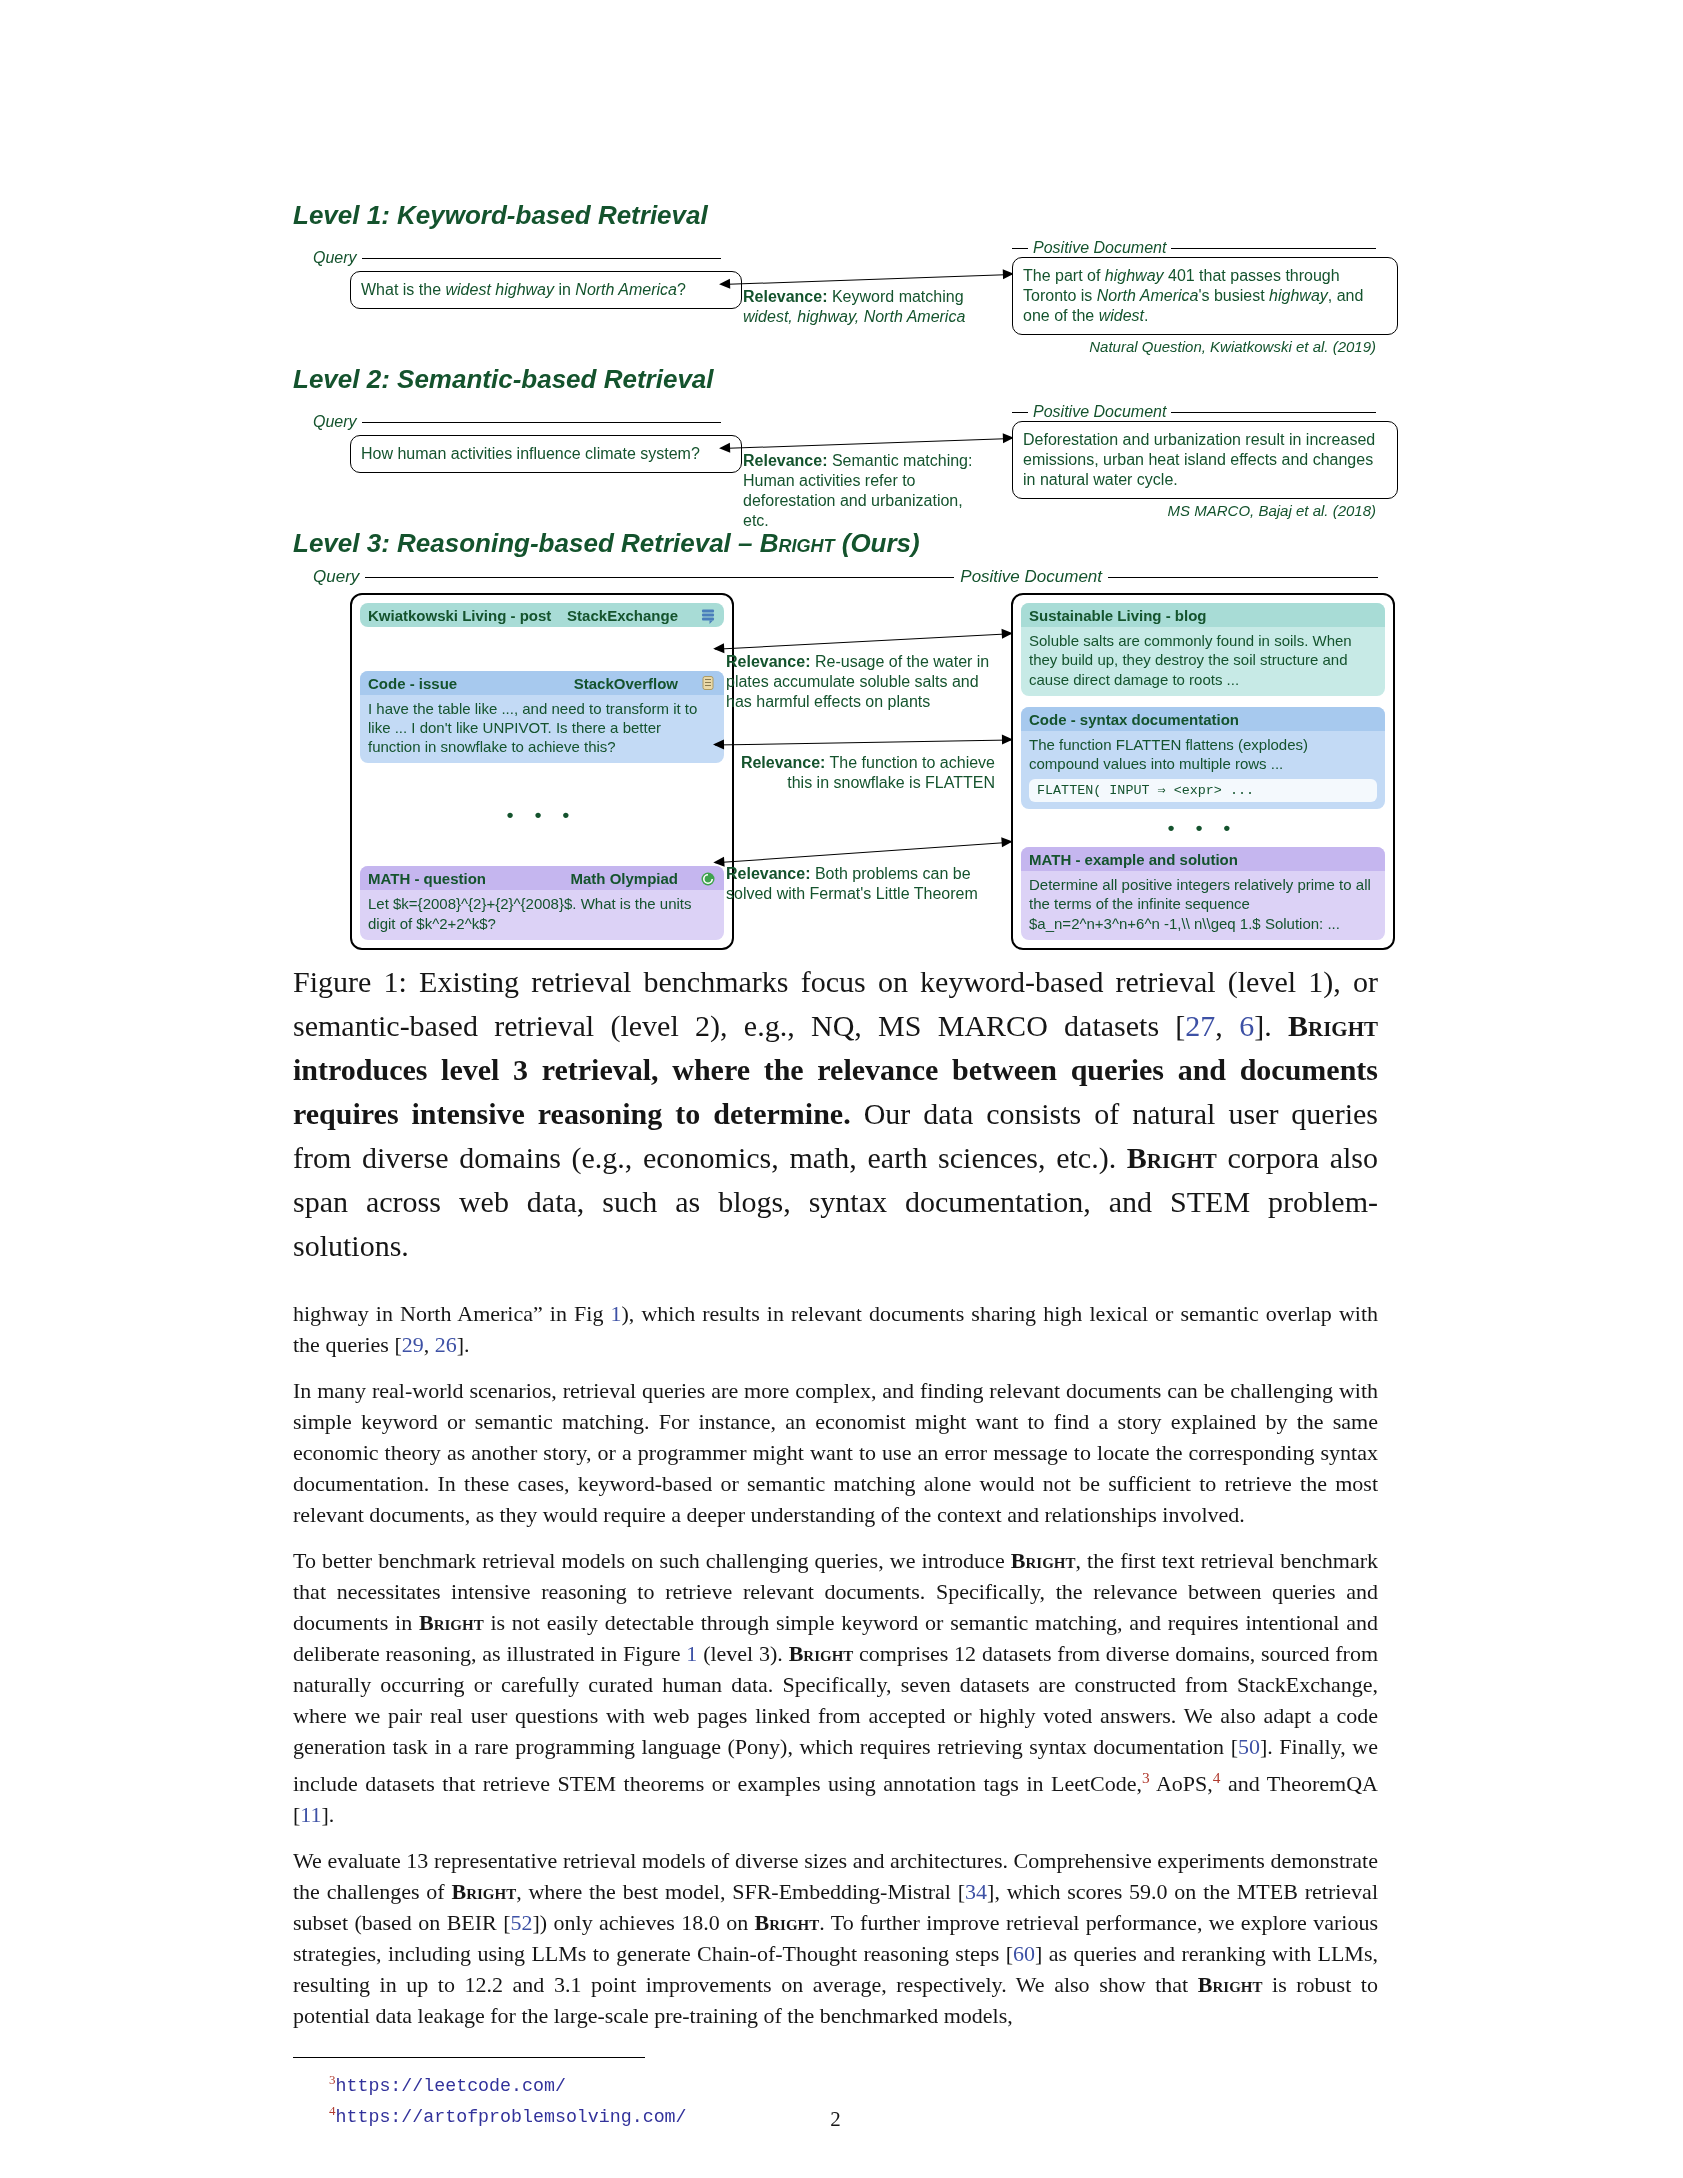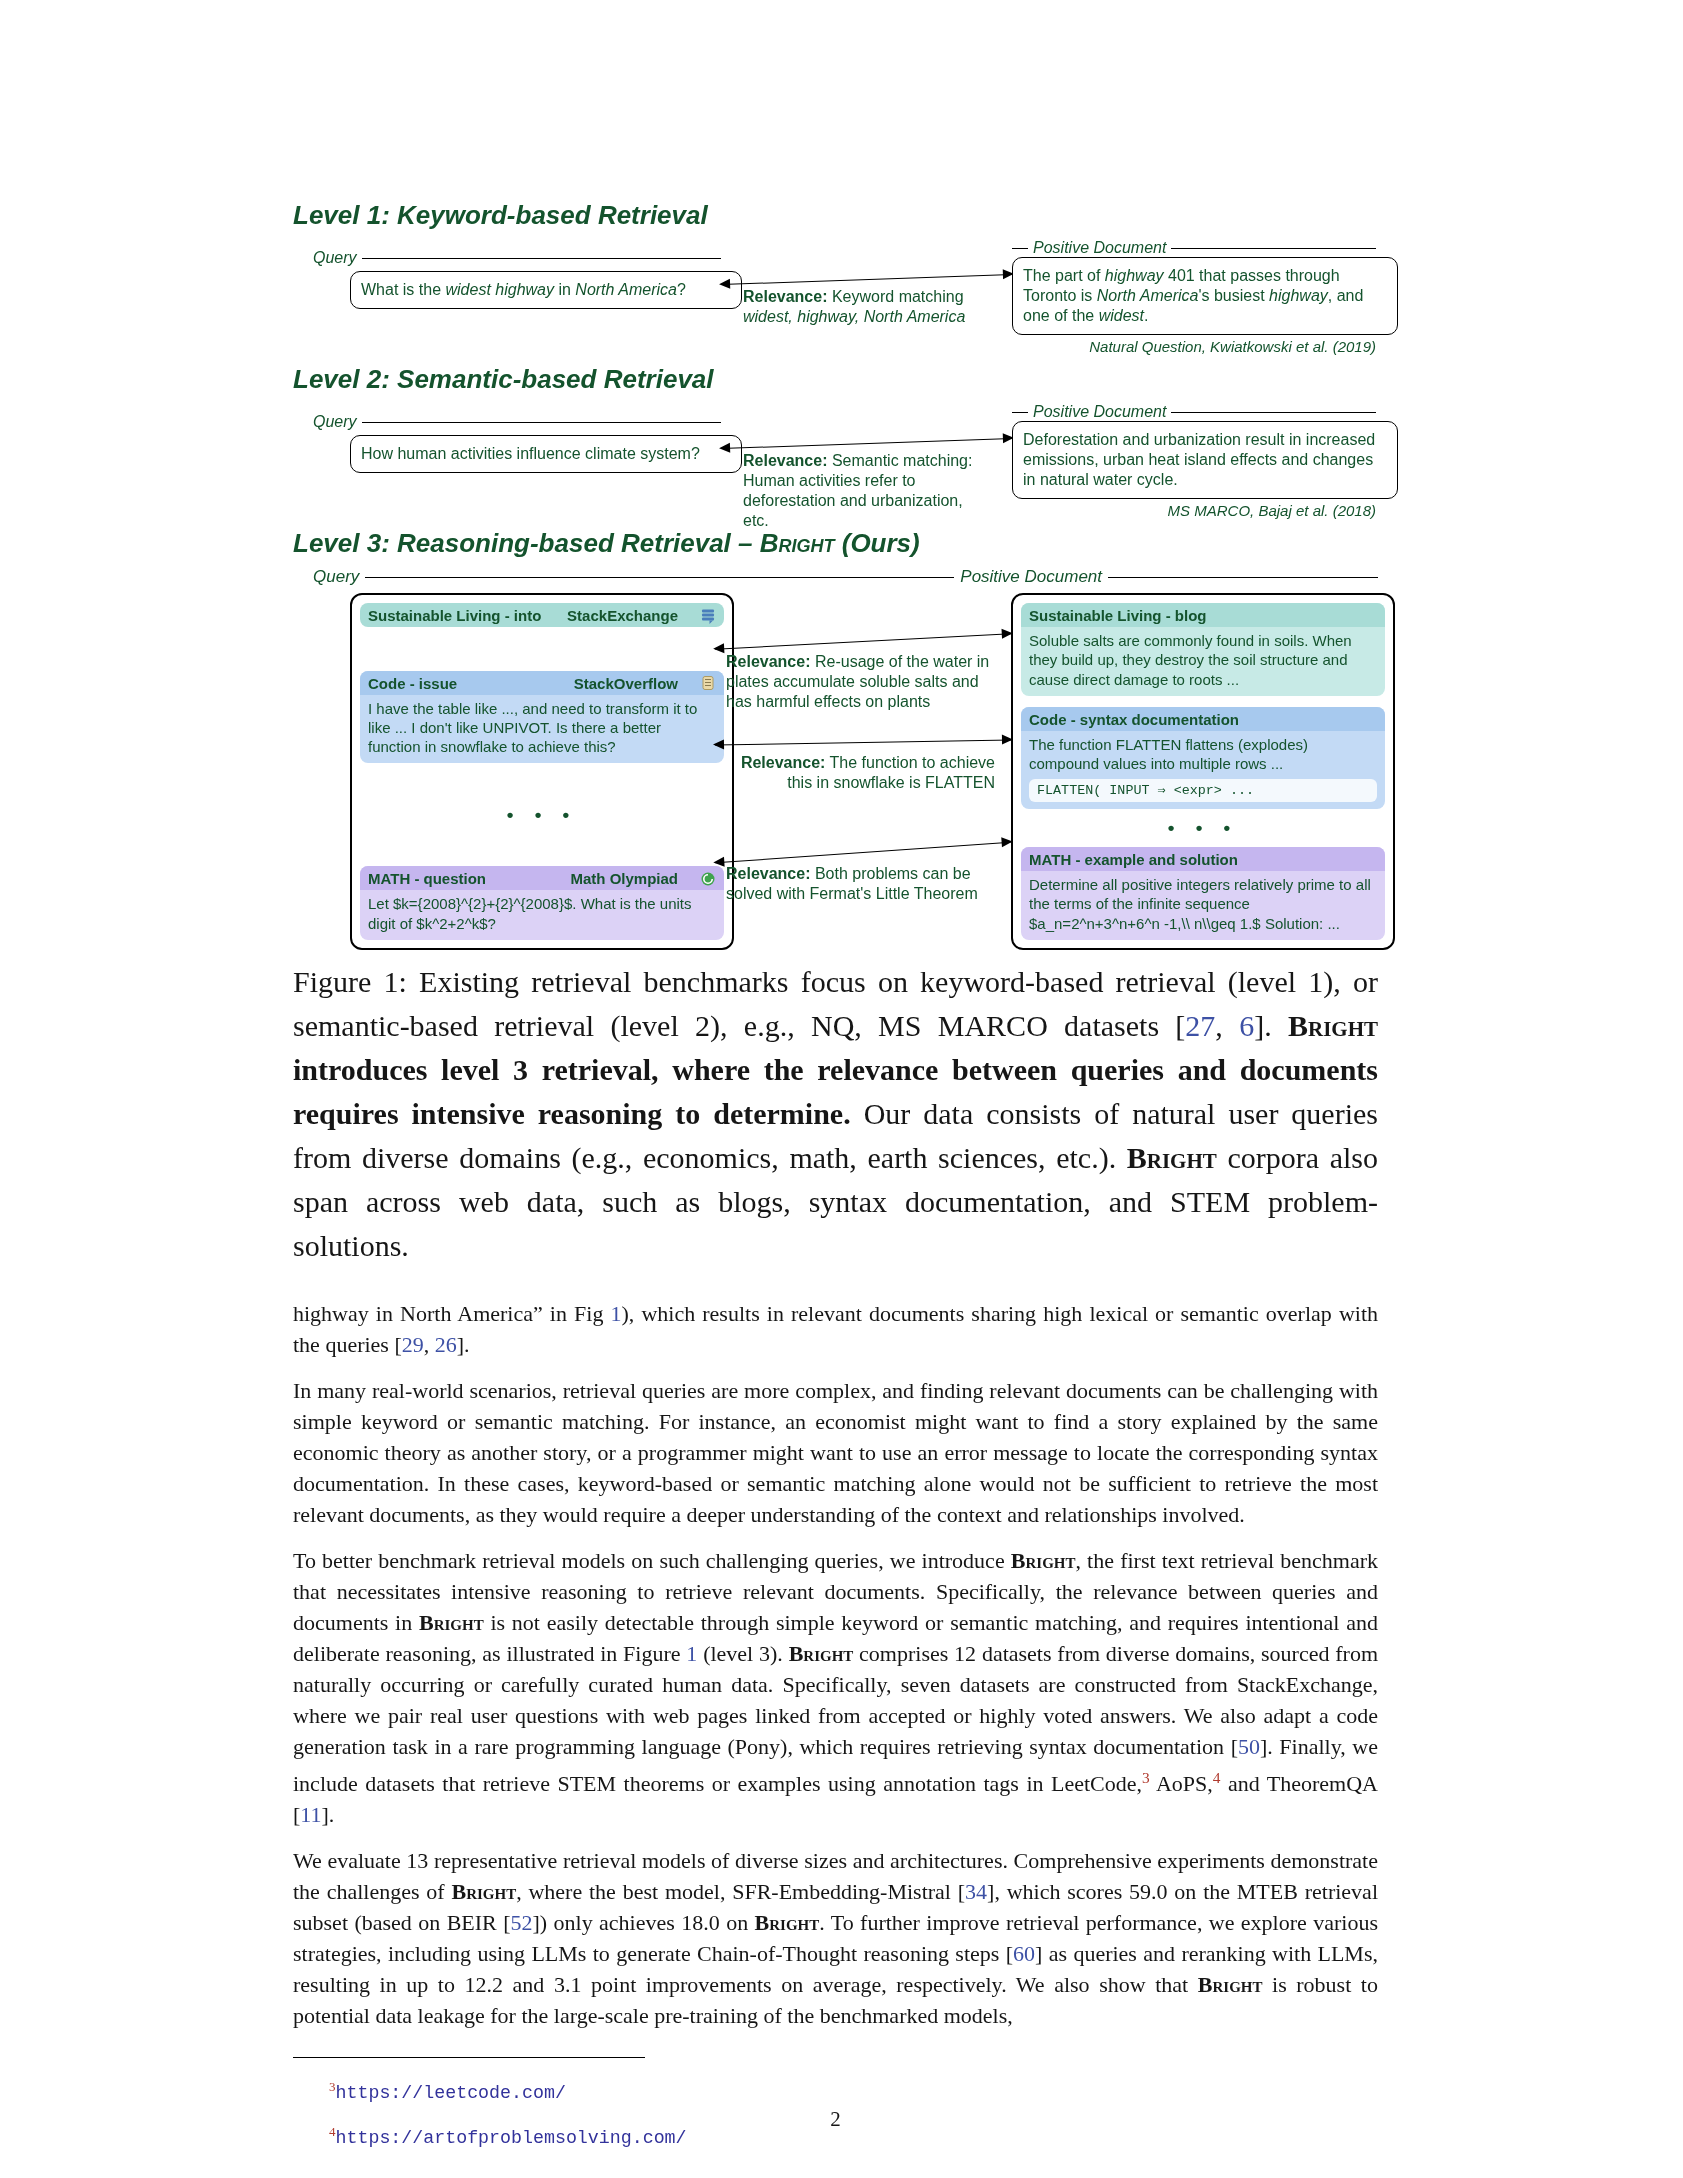--- a/index.html
+++ b/index.html
@@ -60,21 +60,21 @@
 
   
   .caption{margin-top:22px;font-size:30px;line-height:44px;text-align:justify;}
   .bodytext{margin-top:28px;}
   .bodytext p{font-size:22px;line-height:31px;text-align:justify;margin:0 0 15px 0;}
   .sc{font-variant:small-caps;font-weight:bold;}
   .cite,.figref{color:#3d51a5;}
   .fnref{color:#b03a2e;font-size:70%;}
   .footnotes{margin-top:26px;}
   .fnrule{width:352px;border-top:1.6px solid #000;height:0;margin-bottom:10px;}
-  .fn{padding-left:36px;font-size:19px;line-height:38px;}
+  .fn{padding-left:36px;font-size:19px;line-height:24px;}
   .fn sup{color:#b03a2e;font-size:13px;}
   .fn a{color:#32329b;font-family:"Liberation Mono", monospace;font-size:18.3px;text-decoration:none;}
   .pagenum{position:absolute;left:293px;top:2107px;width:1085px;text-align:center;font-size:21px;}
 </style>
 </head>
 <body>
 
 <div class="content">
 
   <section class="fig">
@@ -121,21 +121,21 @@
       <span class="sp1"></span>
       <span>Positive Document</span>
       <span class="sp2"></span>
     </div>
 
     <div class="l3row">
 
       <div class="outerbox qside">
         <div class="card teal">
           <div class="chead">
-            <span class="ctitle">Sustainable Living - into</span>
+            <span class="ctitle">Kwiatkowski Living - post</span>
             <span class="srcwrap">
               <span>StackExchange</span>
               <svg class="icon" width="16" height="16" viewBox="0 0 16 16">
                   <rect x="2" y="1.5" width="12" height="3" rx="1" fill="#4a7ebb"></rect>
                   <rect x="2" y="5.5" width="12" height="3" rx="1" fill="#4a7ebb"></rect>
                   <rect x="2" y="9.5" width="12" height="3" rx="1" fill="#4a7ebb"></rect>
                   <path d="M9.5 12.5 v3.5 l3.5 -3.5 z" fill="#4a7ebb"></path>
                 </svg>
             </span>
           </div>

